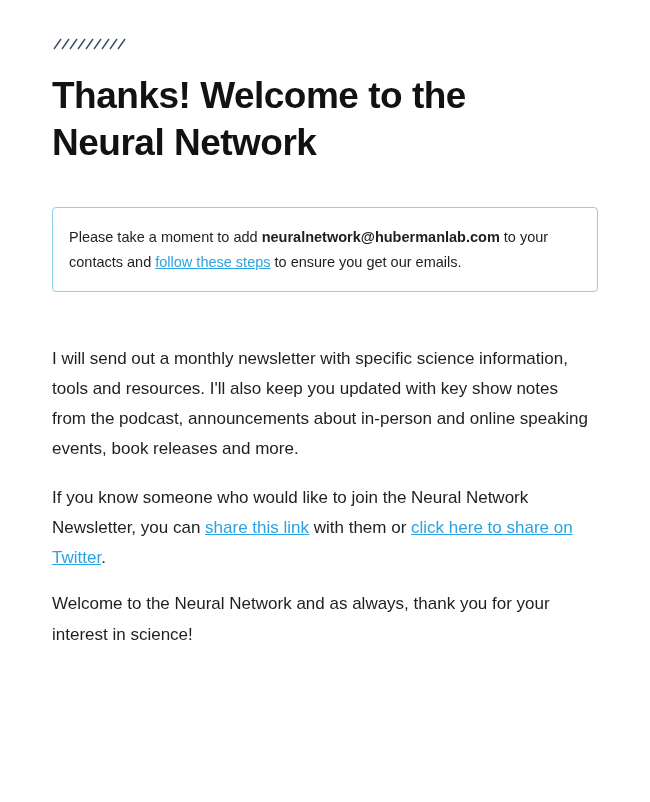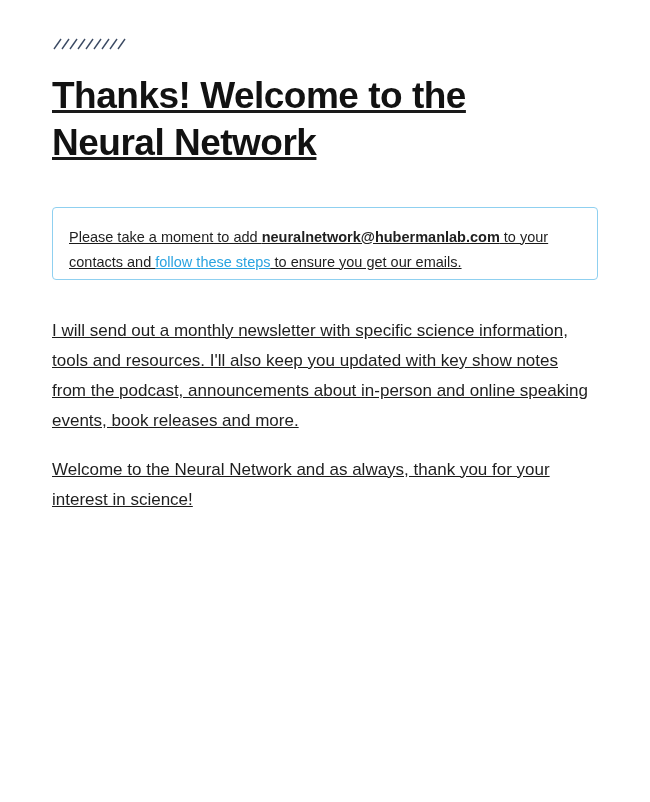--- a/index.html
+++ b/index.html
@@ -11,21 +11,20 @@
     width: 650px;
     height: 802px;
     font-family: "Liberation Sans", sans-serif;
     color: #1a1a1a;
     overflow: hidden;
   }
   .page {
     padding: 38px 52px 0 52px;
     box-sizing: border-box;
     width: 650px;
-    text-decoration: underline;
   }
   .hatch {
     width: 78px;
     height: 12px;
     margin-bottom: 22px;
     overflow: hidden;
   }
   .hatch svg { display: block; }
 
   h1.title {
@@ -34,22 +33,22 @@
     font-weight: 700;
     letter-spacing: -0.5px;
     margin: 0 0 40px 0;
     color: #121212;
     max-width: 470px;
   }
 
   .notice {
     border: 1px solid #8fd0f0;
     border-radius: 4px;
-    padding: 17px 16px 4px 16px;
-    margin: 0 0 36px 0;
+    padding: 17px 16px 16px 16px;
+    margin: 0 0 52px 0;
     font-size: 14.5px;
     line-height: 1.72;
     color: #1f1f1f;
   }
   .notice .bold { font-weight: 700; }
   .notice a, .body-text a {
     color: #2aa3e0;
     text-decoration: underline;
   }
 
@@ -95,17 +94,18 @@
 
   <h1 class="title">Thanks! Welcome to the Neural Network</h1>
 
   <div class="notice">
     <span>Please take a moment to add </span><span class="bold">neuralnetwork@hubermanlab.com</span><span> to your contacts and </span><a href="#">follow these steps</a><span> to ensure you get our emails.</span>
   </div>
 
   <p class="body-text">I will send out a monthly newsletter with specific science information, tools and resources. I'll also keep you updated with key show notes from the podcast, announcements about in-person and online speaking events, book releases and more.</p>
 
 
+  <p class="body-text tight"><span>If you know someone who would like to join the Neural Network Newsletter, you can </span><a href="#">share this link</a><span> with them or </span><a href="#">click here to share on Twitter</a><span>.</span></p>
 
   <p class="body-text tight">Welcome to the Neural Network and as always, thank you for your interest in science!</p>
 
 
 </div>
 
 </body></html>

